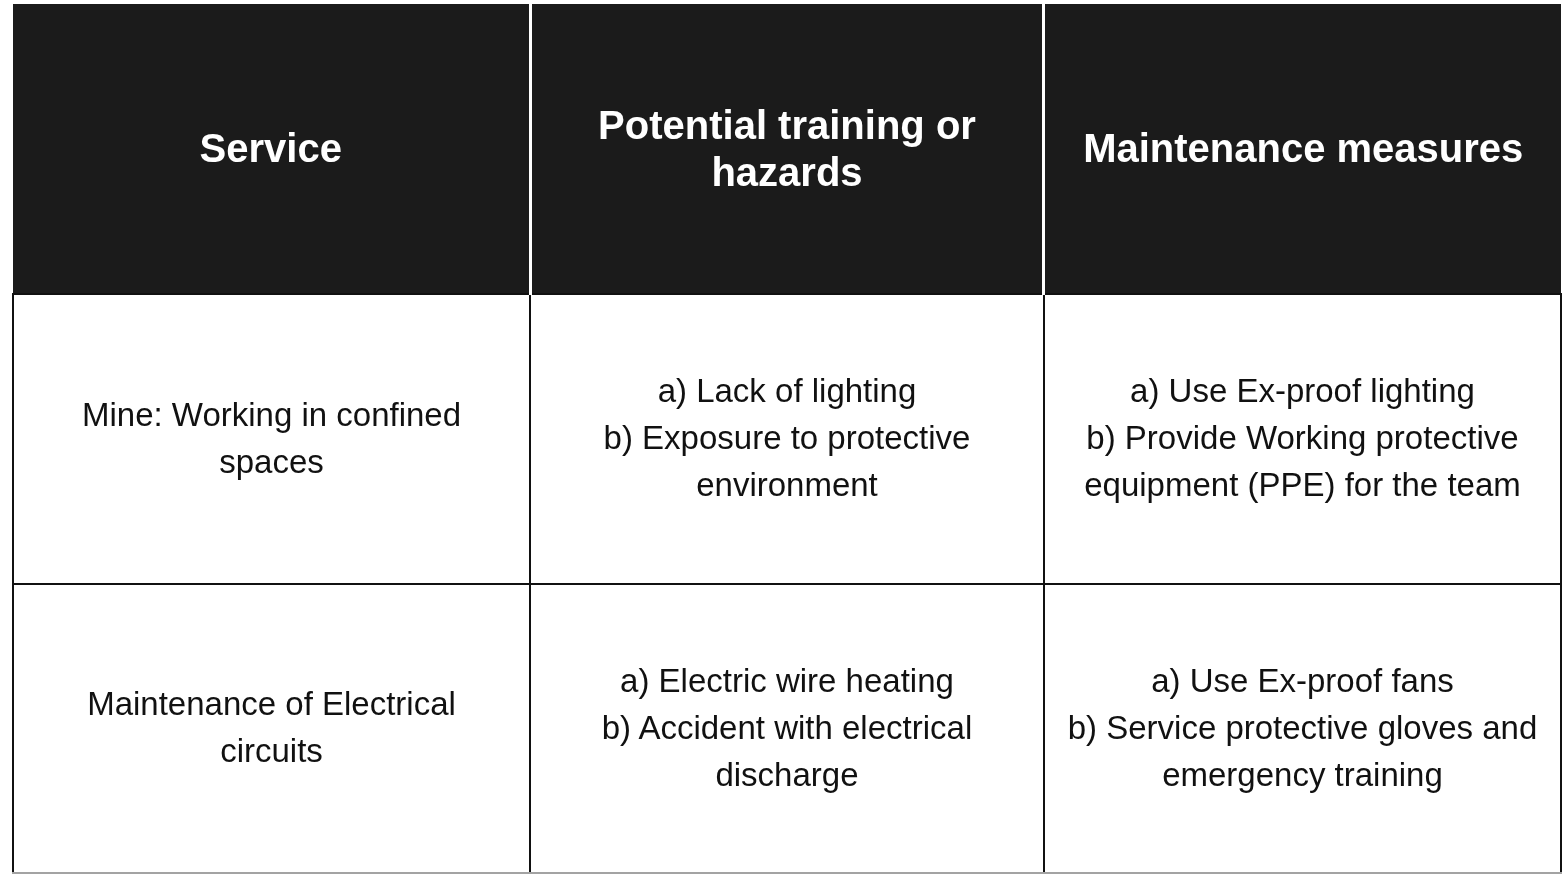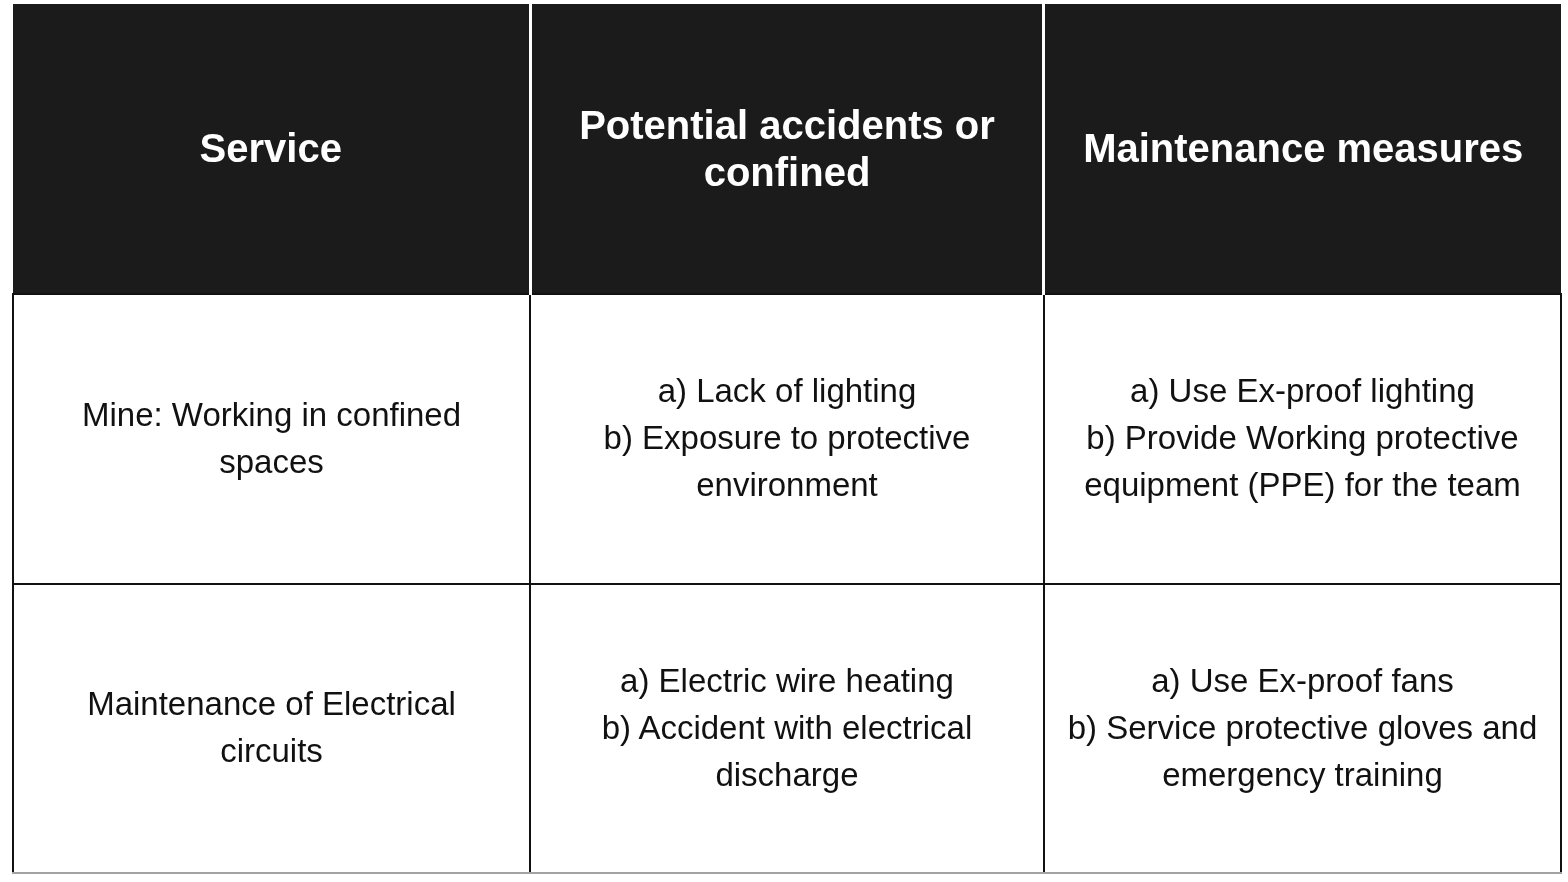--- a/index.html
+++ b/index.html
@@ -65,21 +65,21 @@
 <div class="table-wrap">
   <table class="hazard-table">
     <colgroup>
       <col class="col-service">
       <col class="col-hazards">
       <col class="col-measures">
     </colgroup>
     <thead>
       <tr>
         <th>Service</th>
-        <th>Potential accidents or confined</th>
+        <th>Potential training or hazards</th>
         <th>Maintenance measures</th>
       </tr>
     </thead>
     <tbody>
       <tr>
         <td>Mine: Working in confined spaces</td>
         <td>
             <span class="cell-line">a) Lack of lighting</span>
             <span class="cell-line">b) Exposure to protective environment</span>
           </td>

